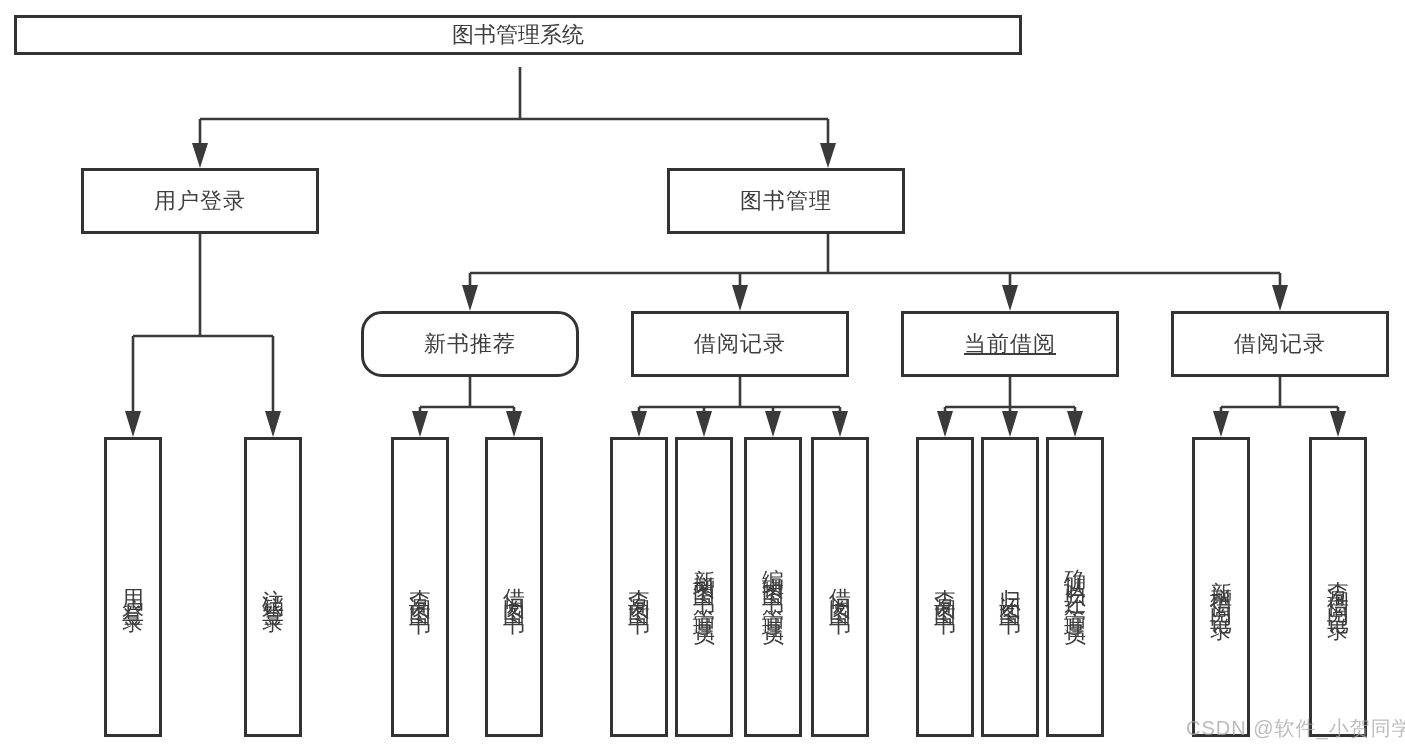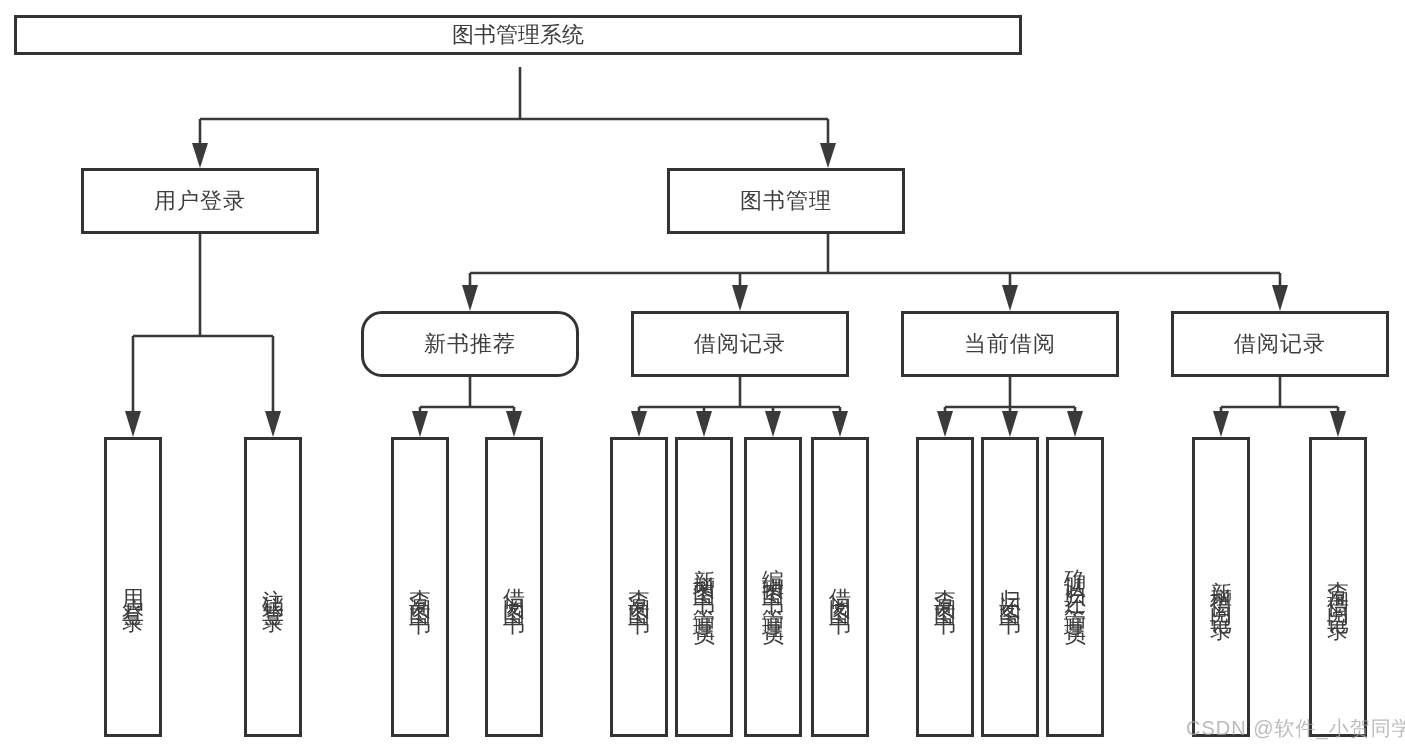--- a/index.html
+++ b/index.html
@@ -86,21 +86,21 @@
     </g>
   </svg>
 
   <div class="node root-node" style="left:14px; top:15px; width:1008px; height:40px;">图书管理系统</div>
 
   <div class="node h-node" style="left:81px; top:168px; width:238px; height:66px;">用户登录</div>
   <div class="node h-node" style="left:667px; top:168px; width:238px; height:66px;">图书管理</div>
 
   <div class="node h-node" style="left:361px; top:311px; width:218px; height:66px;border-radius:21px;">新书推荐</div>
   <div class="node h-node" style="left:631px; top:311px; width:218px; height:66px;">借阅记录</div>
-  <div class="node h-node" style="left:901px; top:311px; width:218px; height:66px;">当前借阅</div>
+  <div class="node h-node" style="left:901px; top:311px; width:218px; height:66px;text-decoration:underline;">当前借阅</div>
   <div class="node h-node" style="left:1171px; top:311px; width:218px; height:66px;">借阅记录</div>
 
   <div class="node leaf-node" style="left:104px; top:437px; width:58px; height:300px;">
     <span class="vtext">用户登录</span>
   </div>
   <div class="node leaf-node" style="left:244px; top:437px; width:58px; height:300px;">
     <span class="vtext">注销登录</span>
   </div>
 
   <div class="node leaf-node" style="left:391px; top:437px; width:58px; height:300px;">

